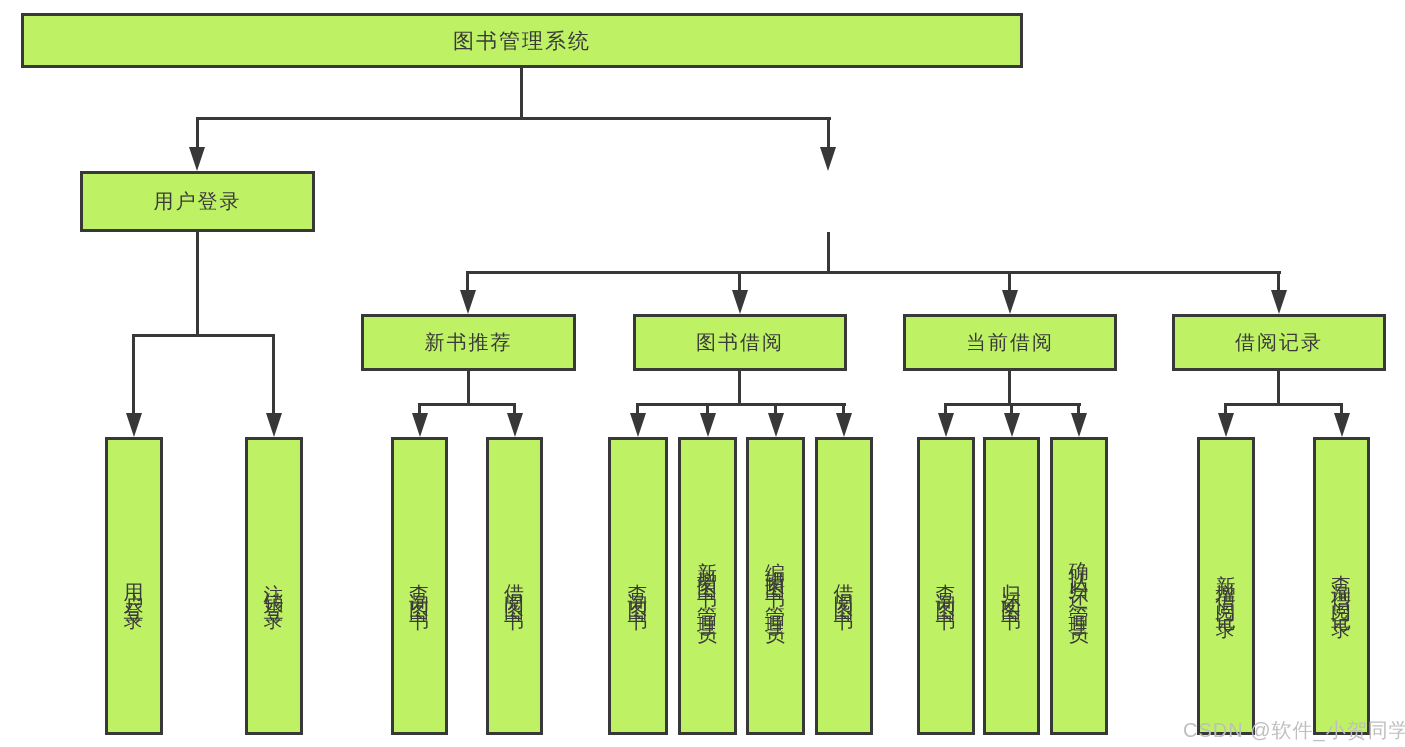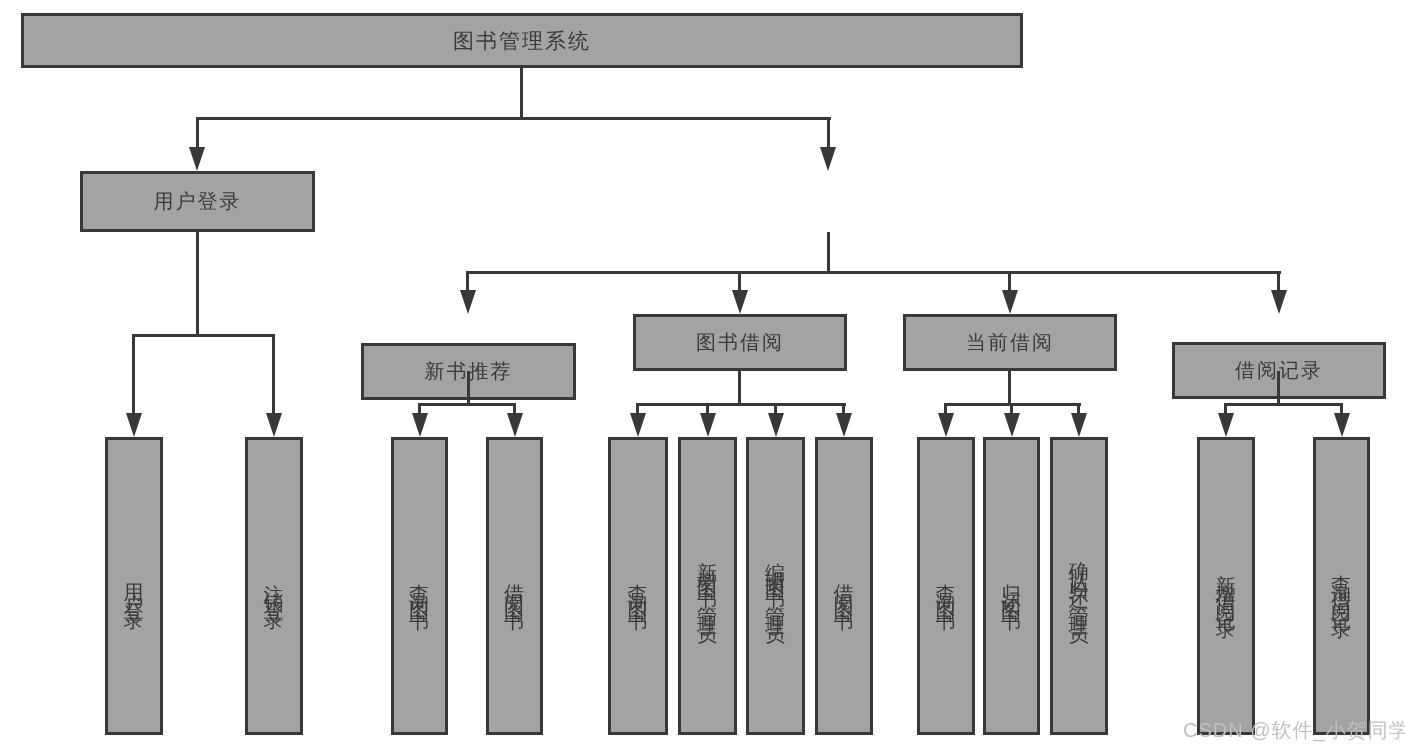--- a/index.html
+++ b/index.html
@@ -1,21 +1,21 @@
 <!DOCTYPE html>
 <html><head>
 <meta charset="utf-8">
 <style>
   html,body{margin:0;padding:0;background:#ffffff;}
   .canvas{
     position:relative;width:1405px;height:747px;background:#ffffff;overflow:hidden;
     font-family:"Liberation Sans","DejaVu Sans",sans-serif;color:#3a3a3a;
   }
   .box{
-    position:absolute;box-sizing:border-box;border:3px solid #383838;background:#a3a3a3;
+    position:absolute;box-sizing:border-box;border:3px solid #383838;background:#bef264;
     display:flex;align-items:center;justify-content:center;
   }
   .hbox{font-size:20px;letter-spacing:2px;white-space:nowrap;}
   .root{font-size:21px;}
   .vbox{font-size:20px;}
   .vbox .vtxt{
     writing-mode:vertical-rl;text-orientation:mixed;letter-spacing:9px;line-height:1;
   }
   .vline{position:absolute;width:3px;background:#383838;}
   .hline{position:absolute;height:3px;background:#383838;}
@@ -56,24 +56,24 @@
   <div class="hline" style="left:467px;top:271px;width:814px;"></div>
   <div class="vline" style="left:466px;top:271px;height:20px;"></div>
   <div class="arr" style="left:460px;top:290px;"></div>
   <div class="vline" style="left:738px;top:271px;height:20px;"></div>
   <div class="arr" style="left:732px;top:290px;"></div>
   <div class="vline" style="left:1008px;top:271px;height:20px;"></div>
   <div class="arr" style="left:1002px;top:290px;"></div>
   <div class="vline" style="left:1277px;top:271px;height:20px;"></div>
   <div class="arr" style="left:1271px;top:290px;"></div>
 
-  <div class="box hbox" style="left:361px;top:314px;width:215px;height:57px;margin-top:29px;">新书推荐</div>
+  <div class="box hbox" style="left:361px;top:314px;width:215px;height:57px;">新书推荐</div>
   <div class="box hbox" style="left:633px;top:314px;width:214px;height:57px;">图书借阅</div>
   <div class="box hbox" style="left:903px;top:314px;width:214px;height:57px;">当前借阅</div>
-  <div class="box hbox" style="left:1172px;top:314px;width:214px;height:57px;margin-top:28px;">借阅记录</div>
+  <div class="box hbox" style="left:1172px;top:314px;width:214px;height:57px;">借阅记录</div>
 
   <div class="vline" style="left:467px;top:371px;height:33px;"></div>
   <div class="hline" style="left:418px;top:403px;width:98px;"></div>
   <div class="vline" style="left:418px;top:403px;height:10px;"></div>
   <div class="arr" style="left:412px;top:413px;"></div>
   <div class="vline" style="left:513px;top:403px;height:10px;"></div>
   <div class="arr" style="left:507px;top:413px;"></div>
 
   <div class="vline" style="left:738px;top:371px;height:33px;"></div>
   <div class="hline" style="left:636px;top:403px;width:210px;"></div>

